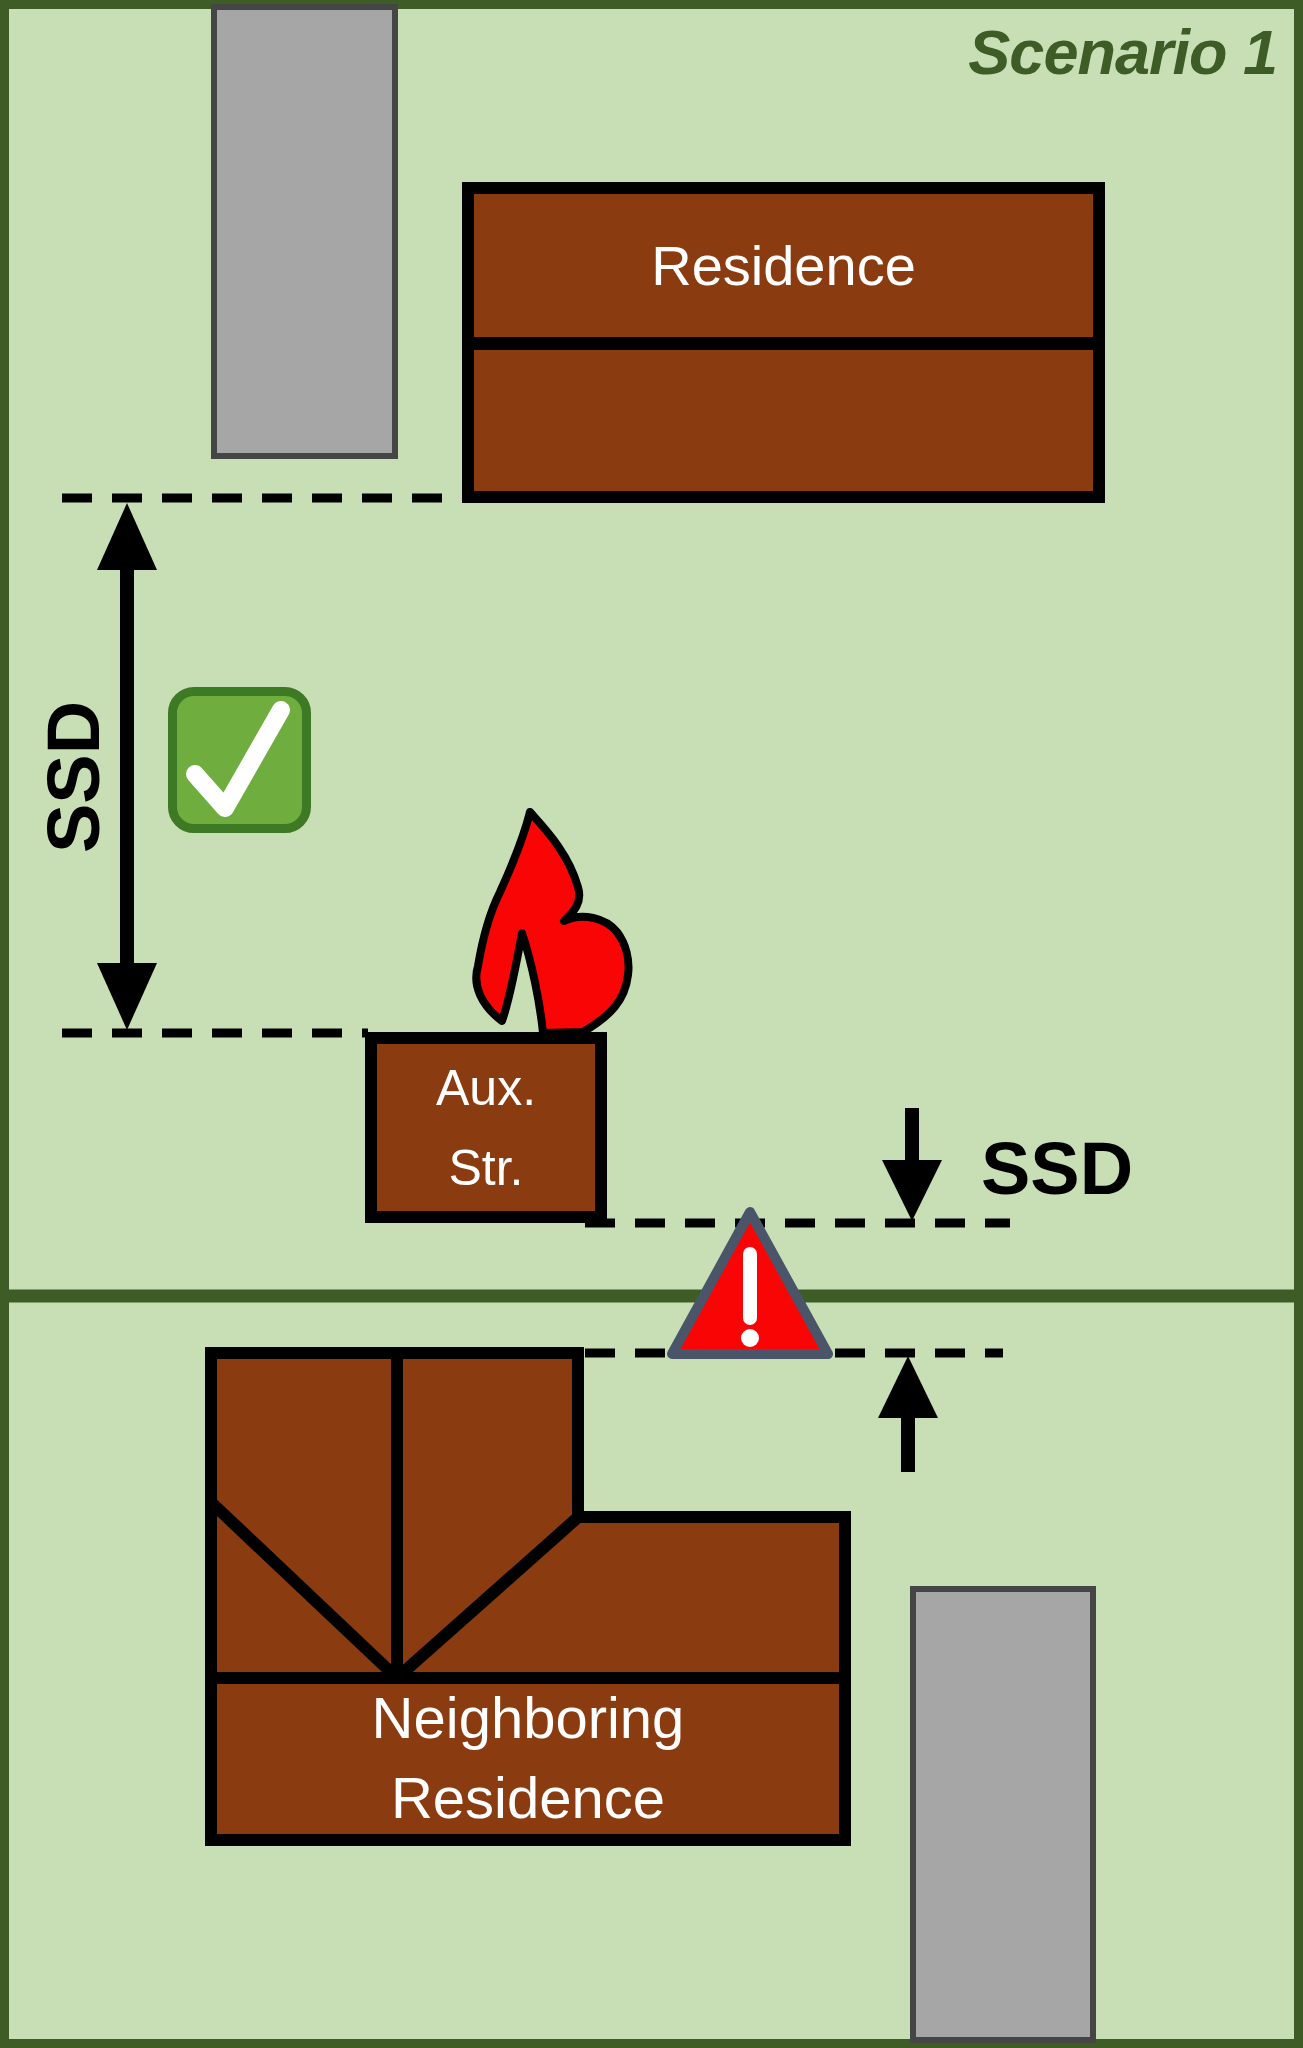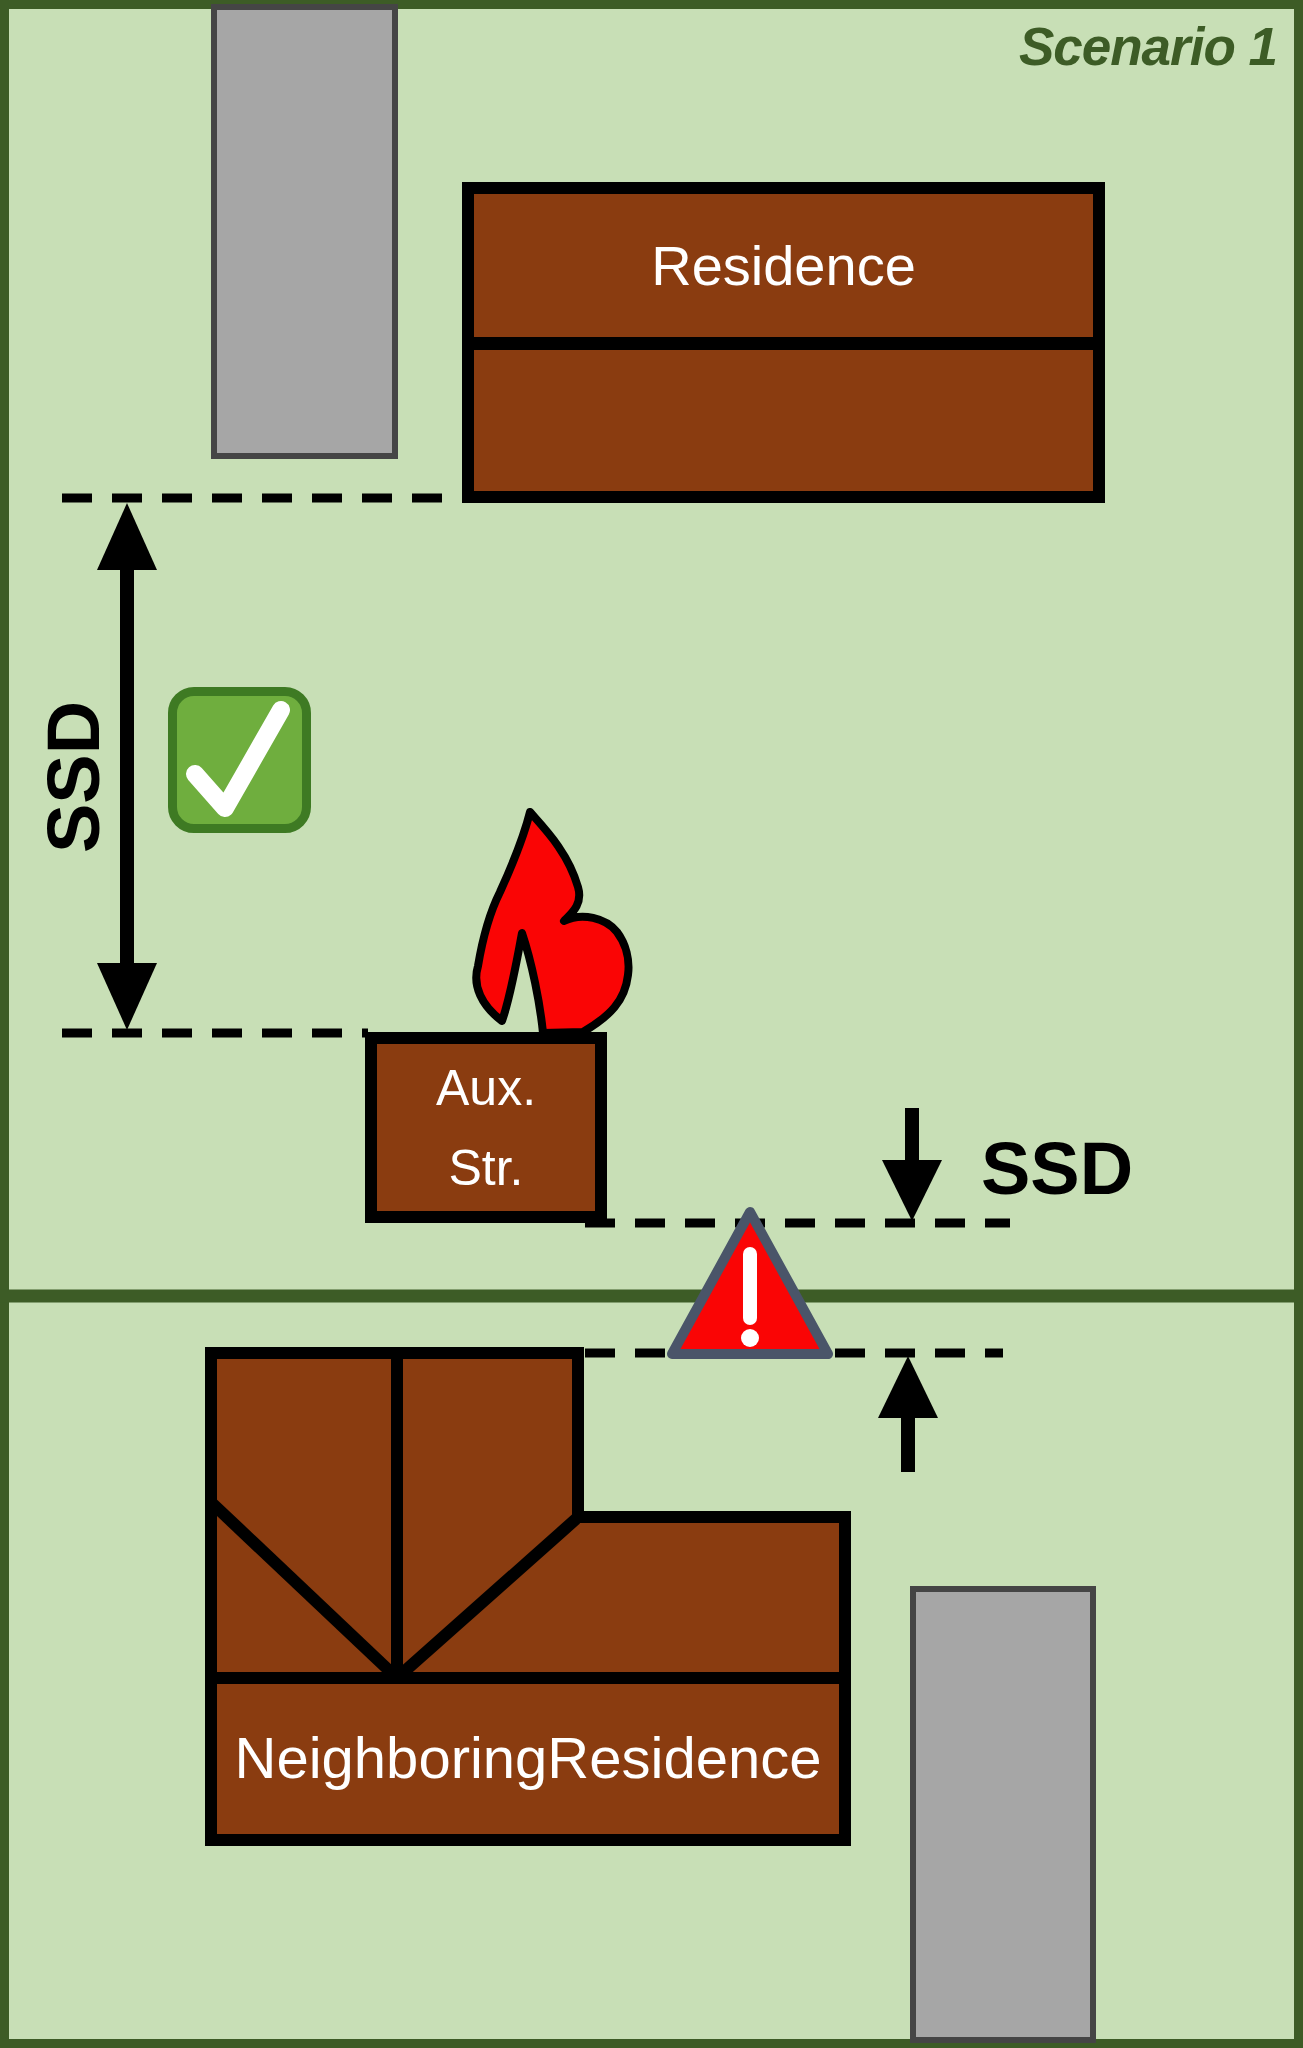--- a/index.html
+++ b/index.html
@@ -32,28 +32,28 @@
     color:#fff;font-size:50px;line-height:80px;
   }
   #check{
     position:absolute;left:168px;top:687px;width:143px;height:146px;z-index:5;
     background:#6fae3e;border:9px solid #3e7a23;border-radius:26px;box-sizing:border-box;
     display:flex;align-items:center;justify-content:center;
   }
   #warning{position:absolute;left:664px;top:1204px;z-index:7;}
   #title{
     position:absolute;top:16px;right:26px;z-index:8;color:#3d5c26;
-    font-size:53px;font-weight:bold;font-style:italic;letter-spacing:-1px;
+    font-size:63px;font-weight:bold;font-style:italic;letter-spacing:-1px;
   }
   .ssd{position:absolute;z-index:8;color:#000;font-weight:bold;font-size:74px;white-space:nowrap;}
   #ssdLeft{left:73px;top:777px;transform:translate(-50%,-50%) rotate(-90deg);}
   #ssdRight{left:1057px;top:1168px;transform:translate(-50%,-50%);}
   #nrLabels{
     position:absolute;left:217px;top:1682px;width:622px;height:152px;z-index:5;
-    display:flex;flex-direction:row;align-items:center;justify-content:center;
+    display:flex;flex-direction:column;align-items:center;justify-content:center;
     color:#fff;font-size:58px;line-height:80px;
   }
 </style>
 </head>
 <body>
 
 <div class="canvas">
 
   <div class="gray-rect" id="grayTop"></div>
   <div class="gray-rect" id="grayBottom"></div>

